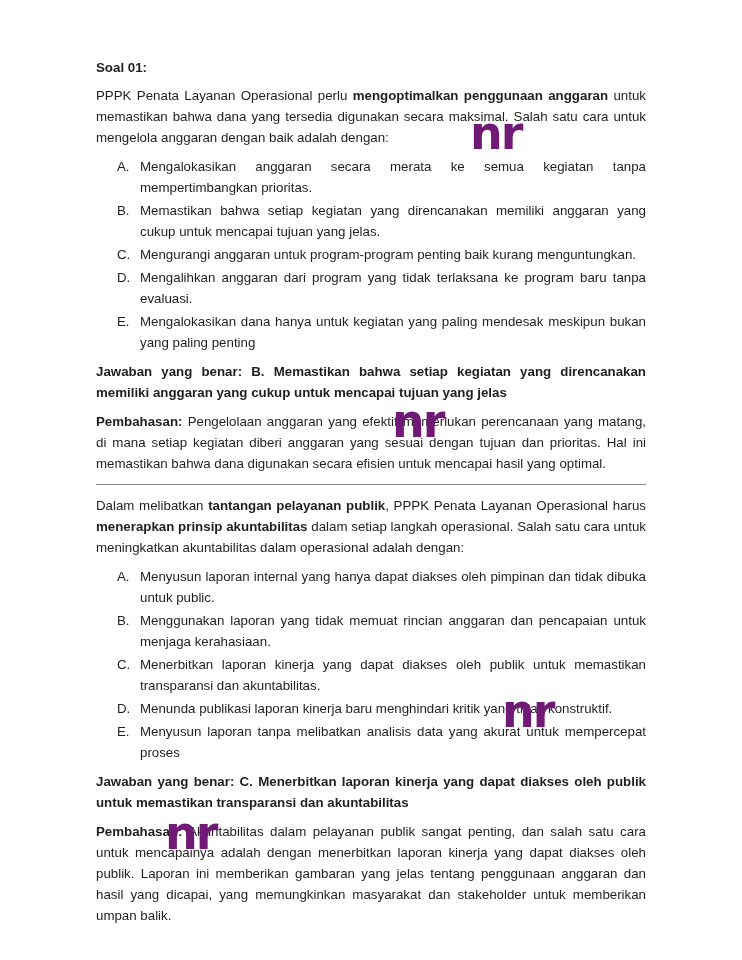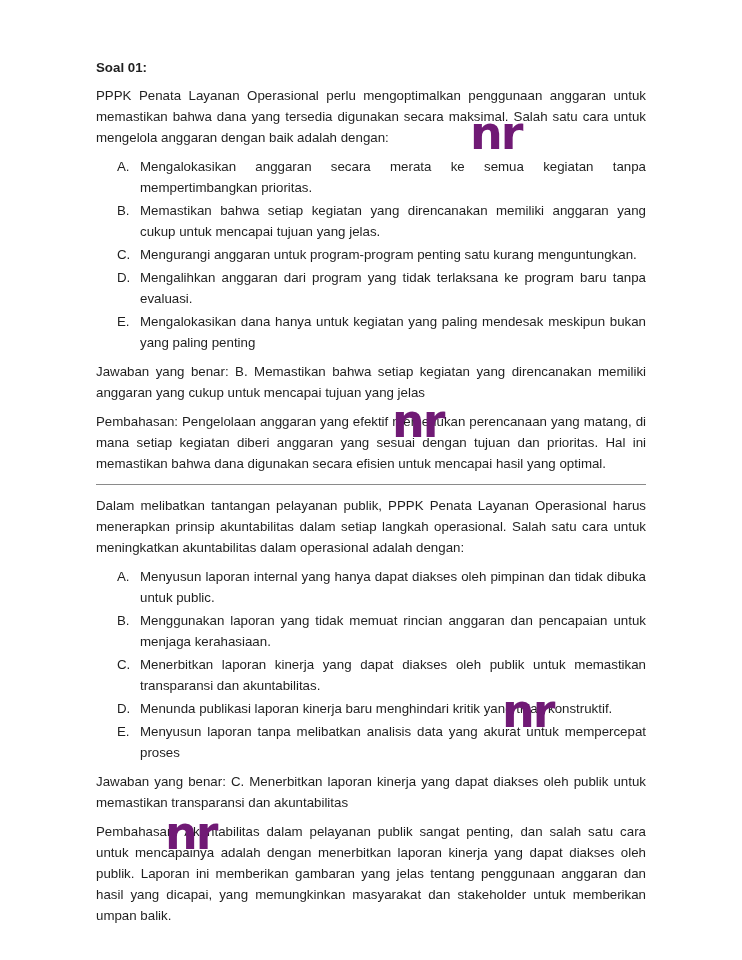--- a/index.html
+++ b/index.html
@@ -5,21 +5,21 @@
   * { margin:0; padding:0; box-sizing:border-box; }
   html,body { width:742px; height:960px; }
   body {
     background:#ffffff;
     font-family:"Liberation Sans", sans-serif;
     color:#1f1f1f;
     position:relative;
     overflow:hidden;
   }
   .page { padding:57px 96px 0 96px; }
-  .b { font-weight:normal; }
+  .b { font-weight:bold; }
   .soal-title { font-size:13.3px; line-height:21px; font-weight:bold; margin-bottom:7px; }
   p.para { font-size:13.3px; line-height:21px; text-align:justify; margin-bottom:8px; }
   .options { margin:0 0 8px 0; }
   .opt { display:flex; font-size:13.3px; line-height:21px; margin-bottom:2px; }
   .opt-letter { flex:0 0 23px; margin-left:21px; }
   .opt-text { flex:1; text-align:justify; }
   hr.divider { border:none; border-top:1px solid #8a8a8a; margin:10px 0 10px 0; }
   .watermark {
     position:absolute;
     color:#701a75;
@@ -44,21 +44,21 @@
           <div class="opt">
             <span class="opt-letter">A.</span>
             <span class="opt-text">Mengalokasikan anggaran secara merata ke semua kegiatan tanpa mempertimbangkan prioritas.</span>
           </div>
           <div class="opt">
             <span class="opt-letter">B.</span>
             <span class="opt-text">Memastikan bahwa setiap kegiatan yang direncanakan memiliki anggaran yang cukup untuk mencapai tujuan yang jelas.</span>
           </div>
           <div class="opt">
             <span class="opt-letter">C.</span>
-            <span class="opt-text">Mengurangi anggaran untuk program-program penting satu kurang menguntungkan.</span>
+            <span class="opt-text">Mengurangi anggaran untuk program-program penting baik kurang menguntungkan.</span>
           </div>
           <div class="opt">
             <span class="opt-letter">D.</span>
             <span class="opt-text">Mengalihkan anggaran dari program yang tidak terlaksana ke program baru tanpa evaluasi.</span>
           </div>
           <div class="opt">
             <span class="opt-letter">E.</span>
             <span class="opt-text">Mengalokasikan dana hanya untuk kegiatan yang paling mendesak meskipun bukan yang paling penting</span>
           </div>
         </div>

